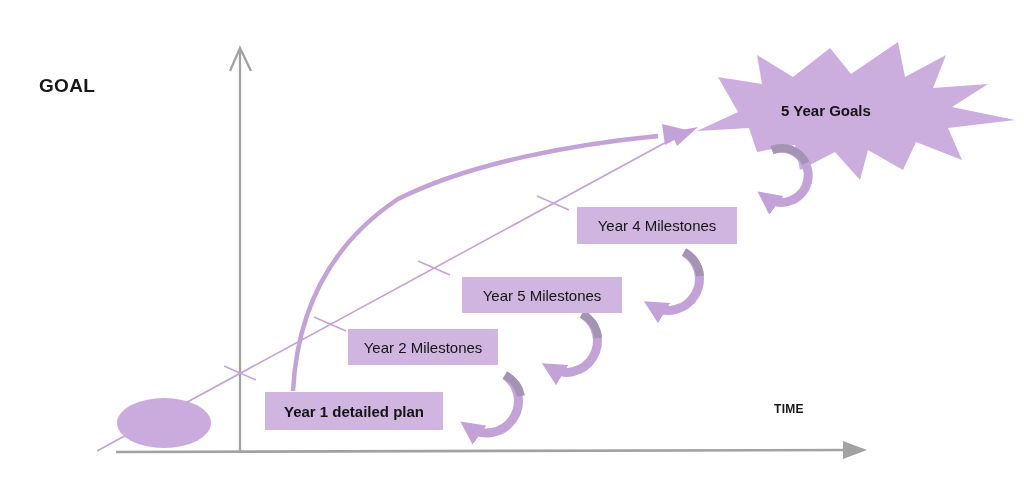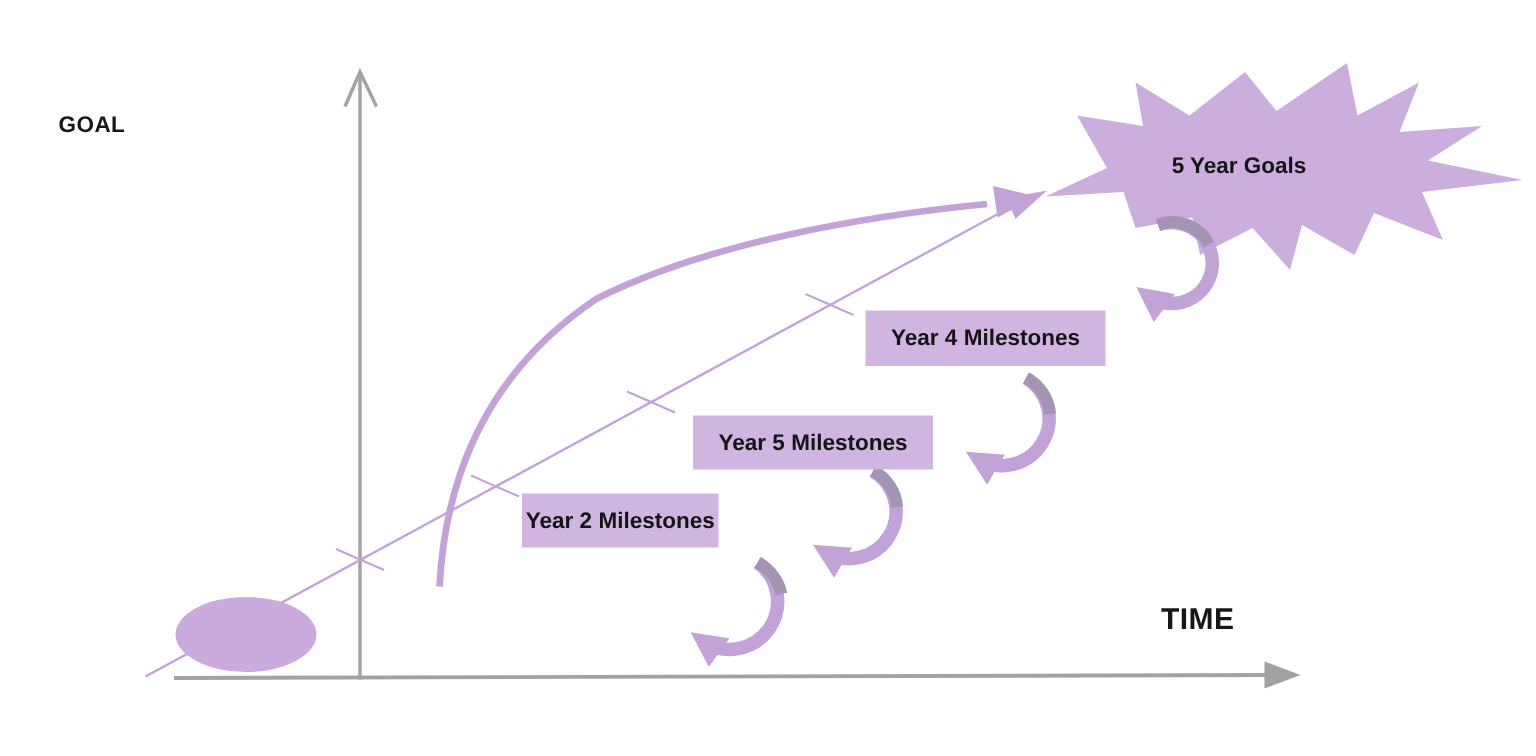--- a/index.html
+++ b/index.html
@@ -2,25 +2,25 @@
 <html><head>
 <meta charset="utf-8">
 <style>
   html,body{margin:0;padding:0;background:#ffffff;}
   .canvas{
     position:relative;width:1024px;height:504px;background:#ffffff;overflow:hidden;
     font-family:"Liberation Sans",sans-serif;color:#1c1c1c;
   }
   .canvas svg{position:absolute;left:0;top:0;}
   .lbl{position:absolute;font-weight:bold;color:#171717;white-space:nowrap;}
-  .axis-lbl{font-size:15px;letter-spacing:.3px;}
+  .axis-lbl{font-size:19px;letter-spacing:.3px;}
   .node-text{position:absolute;display:flex;align-items:center;justify-content:center;
     text-align:center;color:#141414;}
   .mbox{position:absolute;background:#d1b5e1;display:flex;align-items:center;
-    justify-content:center;font-size:15px;color:#141414;font-weight:bold;}
+    justify-content:center;font-size:15px;color:#141414;}
   .mbox.bold{font-weight:bold;}
   .star-lbl{font-size:15px;font-weight:bold;}
   .now-lbl{font-size:11px;font-weight:bold;}
 </style>
 </head>
 <body>
 
 <div class="canvas">
 
   <svg width="1024" height="504" viewBox="0 0 1024 504">
@@ -73,25 +73,26 @@
       <path d="M582,314 A29,29 0 0 1 598,338" fill="none" stroke="#a394b3" stroke-width="8"></path>
     </g>
     <g>
       <path d="M505,375 A31,31 0 1 1 468,427" fill="none" stroke="#c3a2d8" stroke-width="9" marker-end="url(#curvehead)"></path>
       <path d="M505,375 A31,31 0 0 1 521,396" fill="none" stroke="#a394b3" stroke-width="8"></path>
     </g>
   </svg>
 
   <div class="lbl axis-lbl" style="left:39px;top:75px;">GOAL</div>
 
-  <div class="lbl axis-lbl" style="left:774px;top:402px;font-size:20px;">TIME</div>
+  <div class="lbl axis-lbl" style="left:774px;top:402px;font-size:12px;">TIME</div>
 
 
+  <div class="mbox bold" style="left:265px;top:392px;width:178px;height:38px;">Year 1 detailed plan</div>
 
-  <div class="mbox" style="left:348px;top:329px;width:131px;height:36px;">Year 2 Milestones</div>
+  <div class="mbox" style="left:348px;top:329px;width:150px;height:36px;">Year 2 Milestones</div>
 
   <div class="mbox" style="left:462px;top:277px;width:160px;height:36px;">Year 5 Milestones</div>
 
   <div class="mbox" style="left:577px;top:207px;width:160px;height:37px;">Year 4 Milestones</div>
 
   <div class="node-text star-lbl" style="left:760px;top:96px;width:132px;height:28px;">5 Year Goals</div>
 
 </div>
 
 </body></html>

